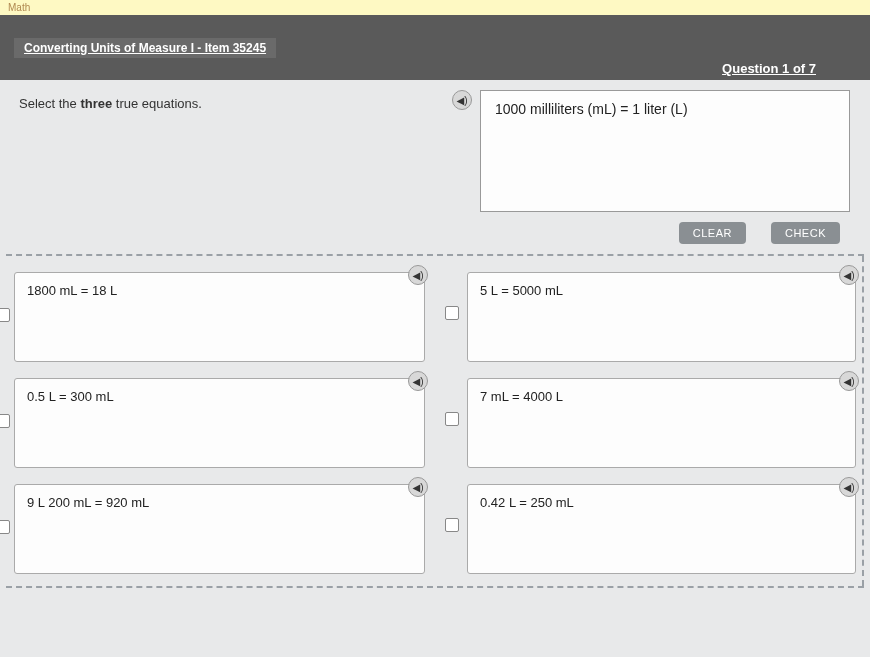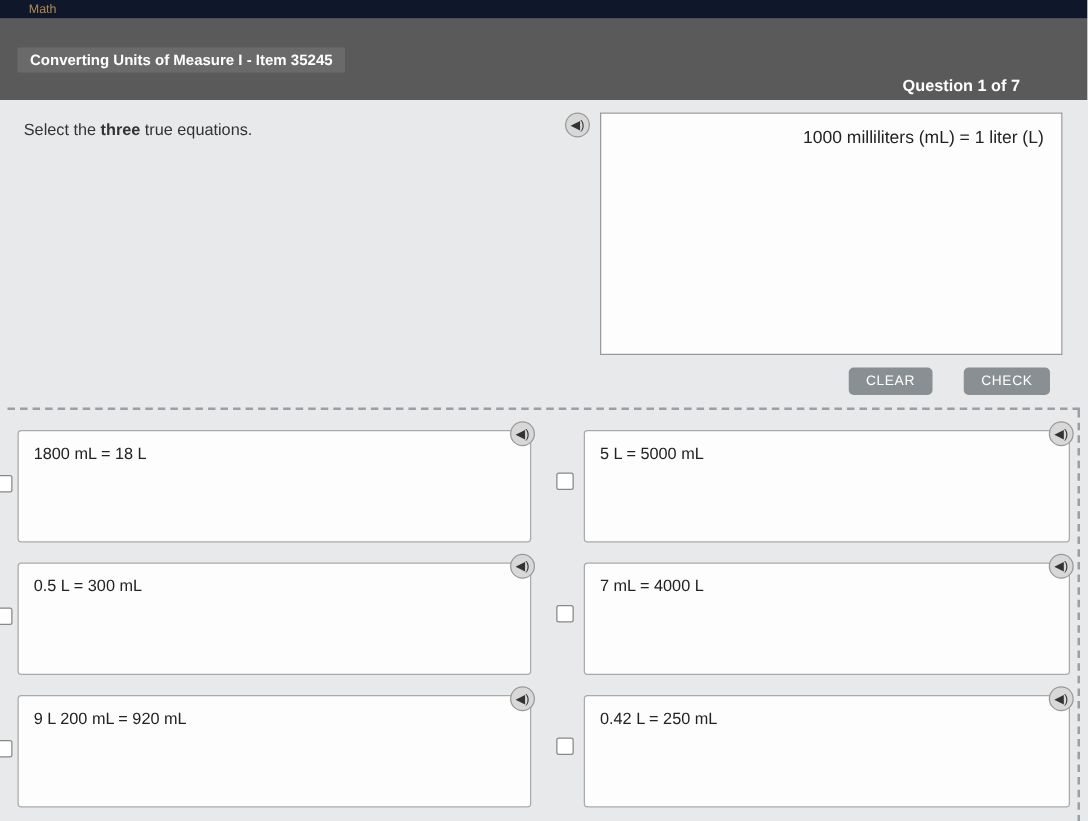--- a/index.html
+++ b/index.html
@@ -7,31 +7,32 @@
     font-family: Arial, Helvetica, sans-serif;
     background: #e8e9ea;
     width: 870px;
     height: 657px;
     overflow: hidden;
     position: relative;
   }
   .top-crumb {
     font-size: 10px;
     color: #b08850;
-    padding: 2px 23px;
-    background: #0f172a;
+    padding: 2px 8px;
+    background: #fef9c3;
   }
   .header-bar {
     background: #5a5a5a;
     color: #fff;
     display: flex;
     justify-content: space-between;
     align-items: center;
     padding: 4px 14px 4px 14px;
     font-size: 13px;
+    text-decoration: underline;
   }
   .header-bar .title {
     font-weight: bold;
     background: #6a6a6a;
     padding: 3px 10px;
     font-size: 12px;
   }
   .header-bar .qcount { font-weight: bold; font-size: 13px; padding-right: 40px; margin-top: 42px;}
   .upper {
     display: flex;
@@ -44,26 +45,25 @@
     color: #333;
   }
   .hint-col {
     width: 420px;
     padding-right: 20px;
     position: relative;
   }
   .hint-box {
     border: 1px solid #999;
     background: #fdfdfd;
-    height: 194px;
+    height: 122px;
     padding: 10px 14px;
     font-size: 14px;
     color: #222;
     margin-left: 30px;
-    text-align: right;
   }
   .audio-btn {
     width: 20px; height: 20px;
     border-radius: 50%;
     background: #d8d8d8;
     border: 1px solid #999;
     display: inline-flex;
     align-items: center; justify-content: center;
     font-size: 10px; color: #333;
     cursor: pointer;

